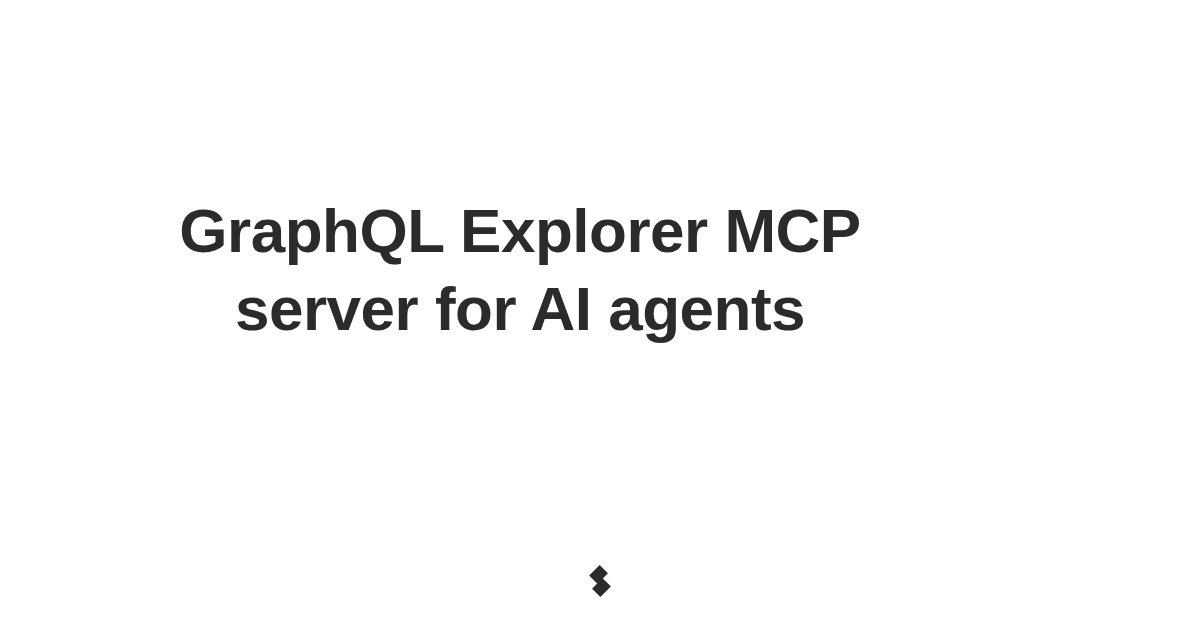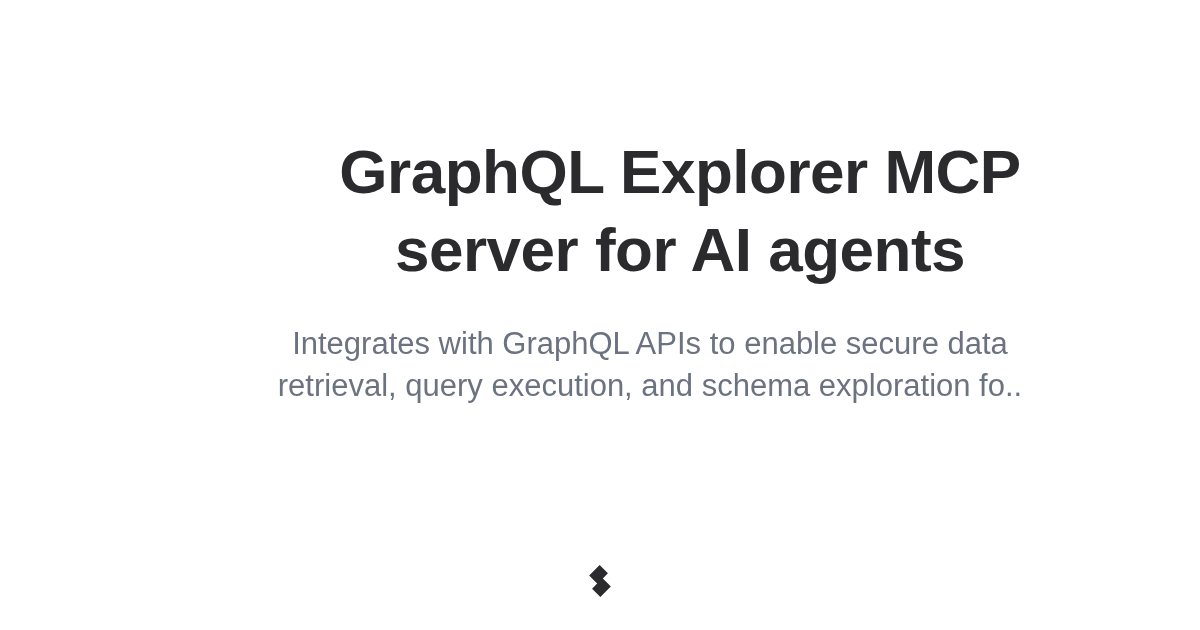--- a/index.html
+++ b/index.html
@@ -26,21 +26,21 @@
   }
 
   .content-block {
     position: absolute;
     top: 0;
     left: 0;
     width: 1200px;
     height: 540px;
     display: flex;
     flex-direction: column;
-    align-items: flex-end;
+    align-items: flex-start;
     justify-content: center;
     padding: 0 100px;
     box-sizing: border-box;
   }
 
   .og-title {
     margin: 0;
     width: 840px;
     text-align: center;
     font-family: "Liberation Sans", "DejaVu Sans", sans-serif;
@@ -87,22 +87,20 @@
 </head>
 <body>
 
 <div class="og-card">
 
   <div class="content-block">
 
     <h1 class="og-title">GraphQL Explorer MCP
 server for AI agents</h1>
 
-    <p class="og-subtitle">Integrates with GraphQL APIs to enable secure data
-retrieval, query execution, and schema exploration fo..</p>
 
   </div>
 
   <div class="brand-mark">
     <svg viewBox="0 0 36 36" xmlns="http://www.w3.org/2000/svg">
       <g transform="rotate(45 18 18)">
         <path d="M6.5 7.0 H18.2 V14.2 H24.0 L29.5 14.2 V29.0 H17.8 V21.8 H12.0 L6.5 21.8 Z" fill="#2b2b2e"></path>
       </g>
     </svg>
   </div>

